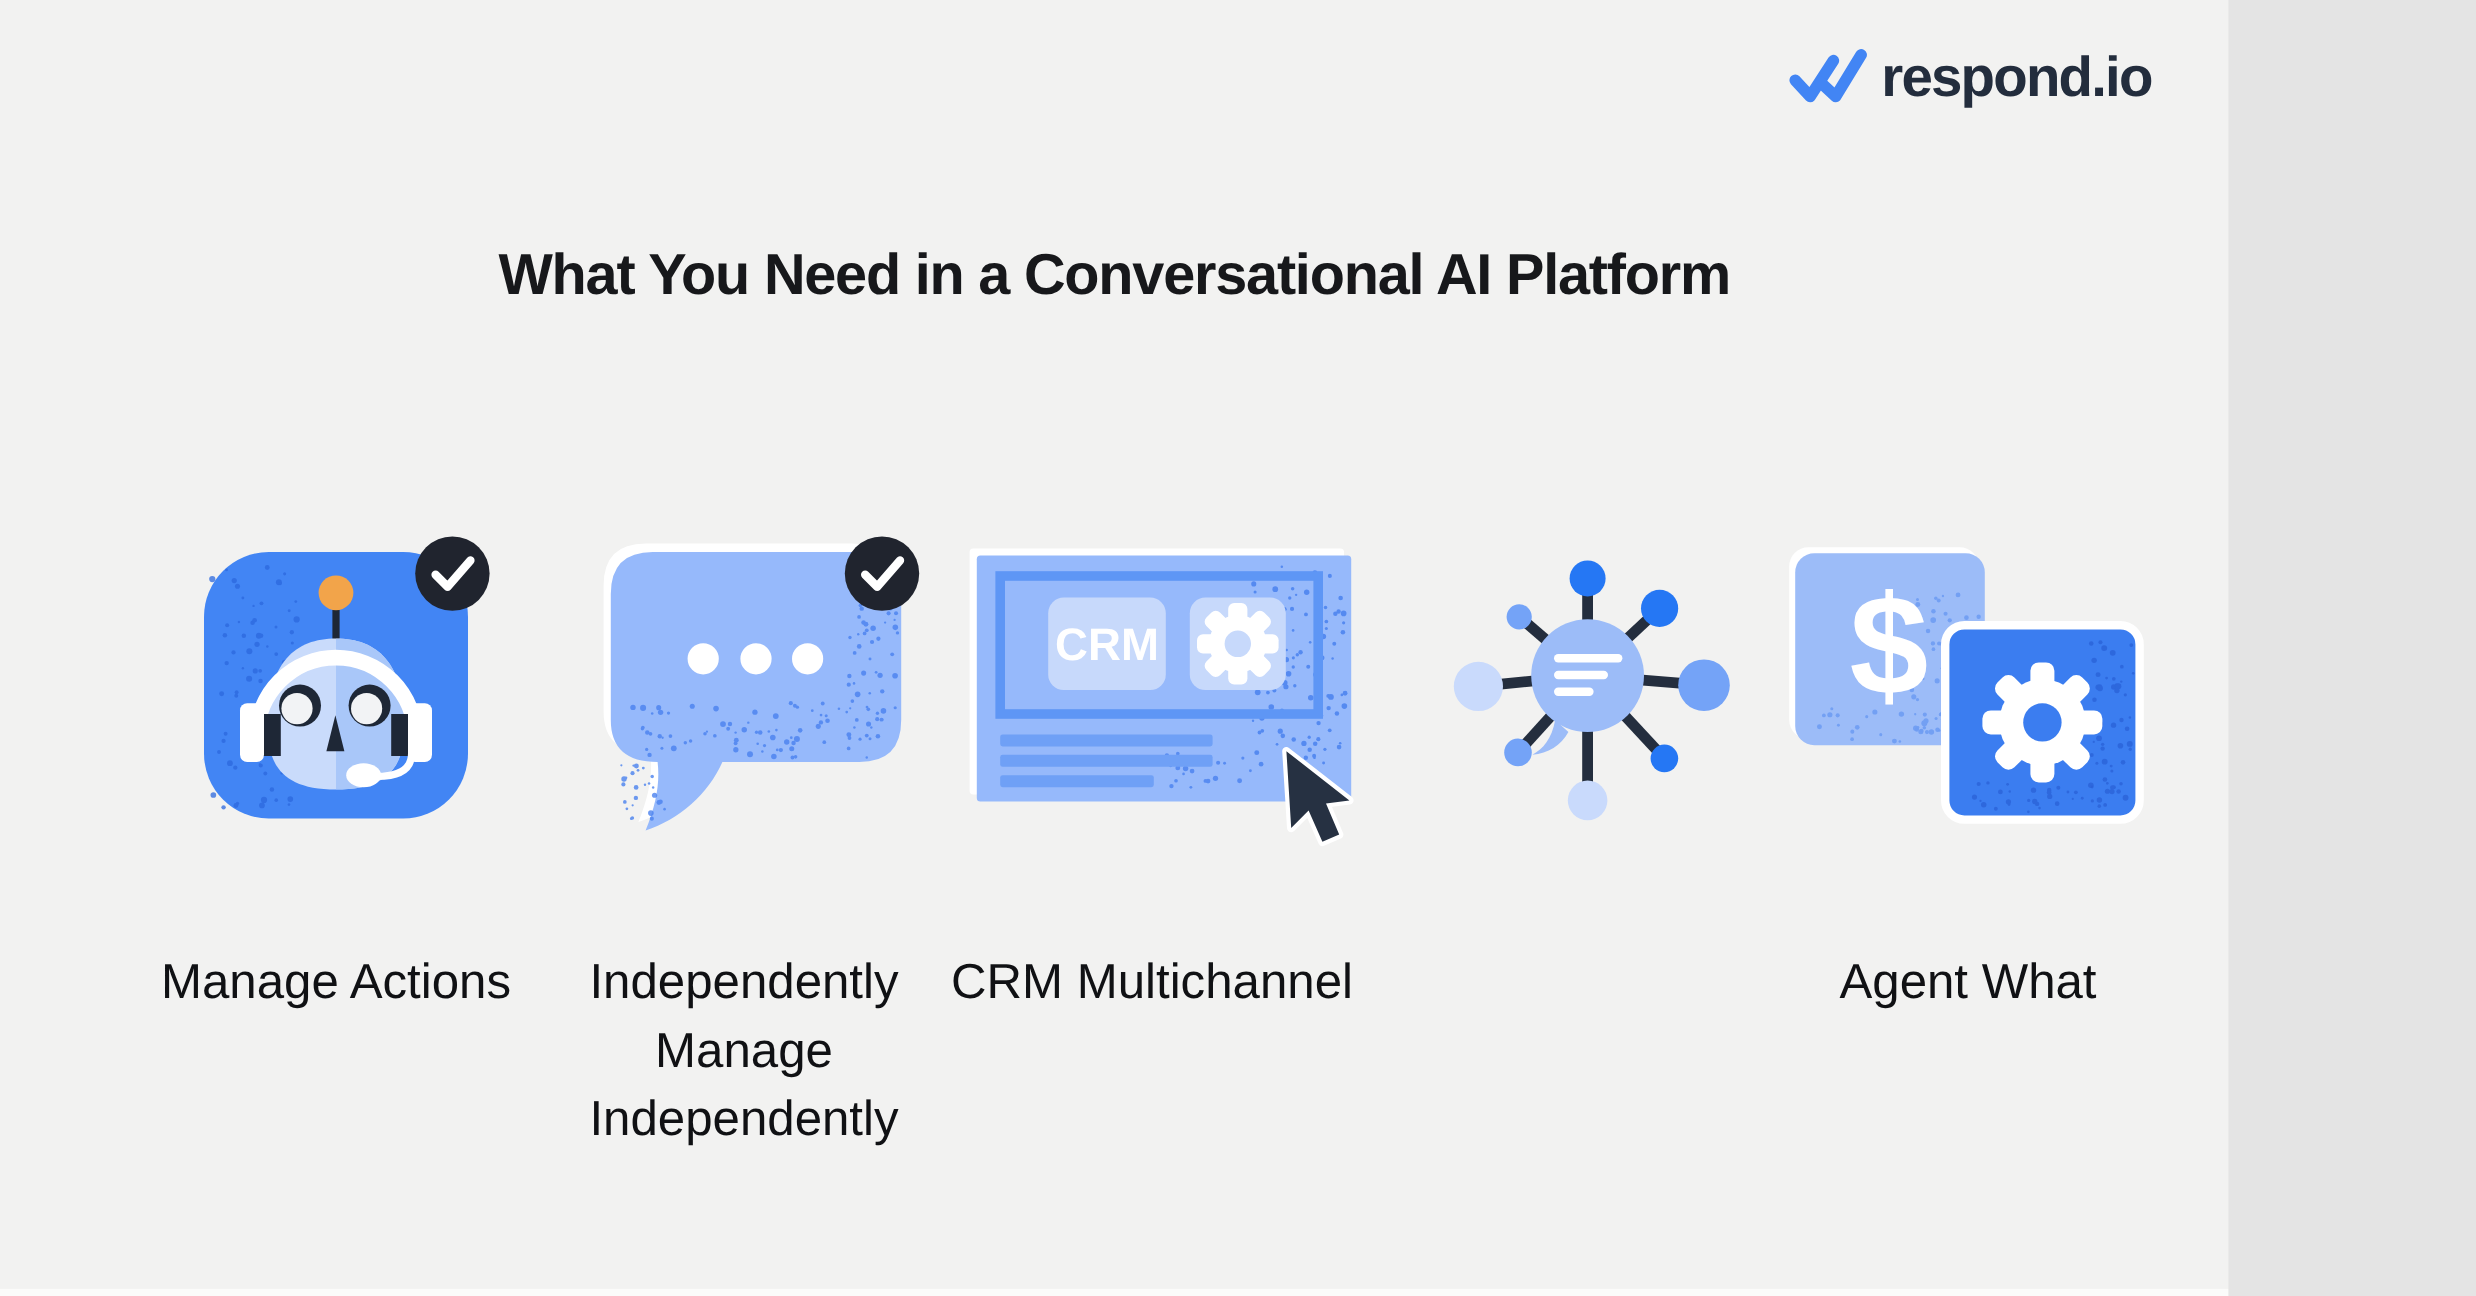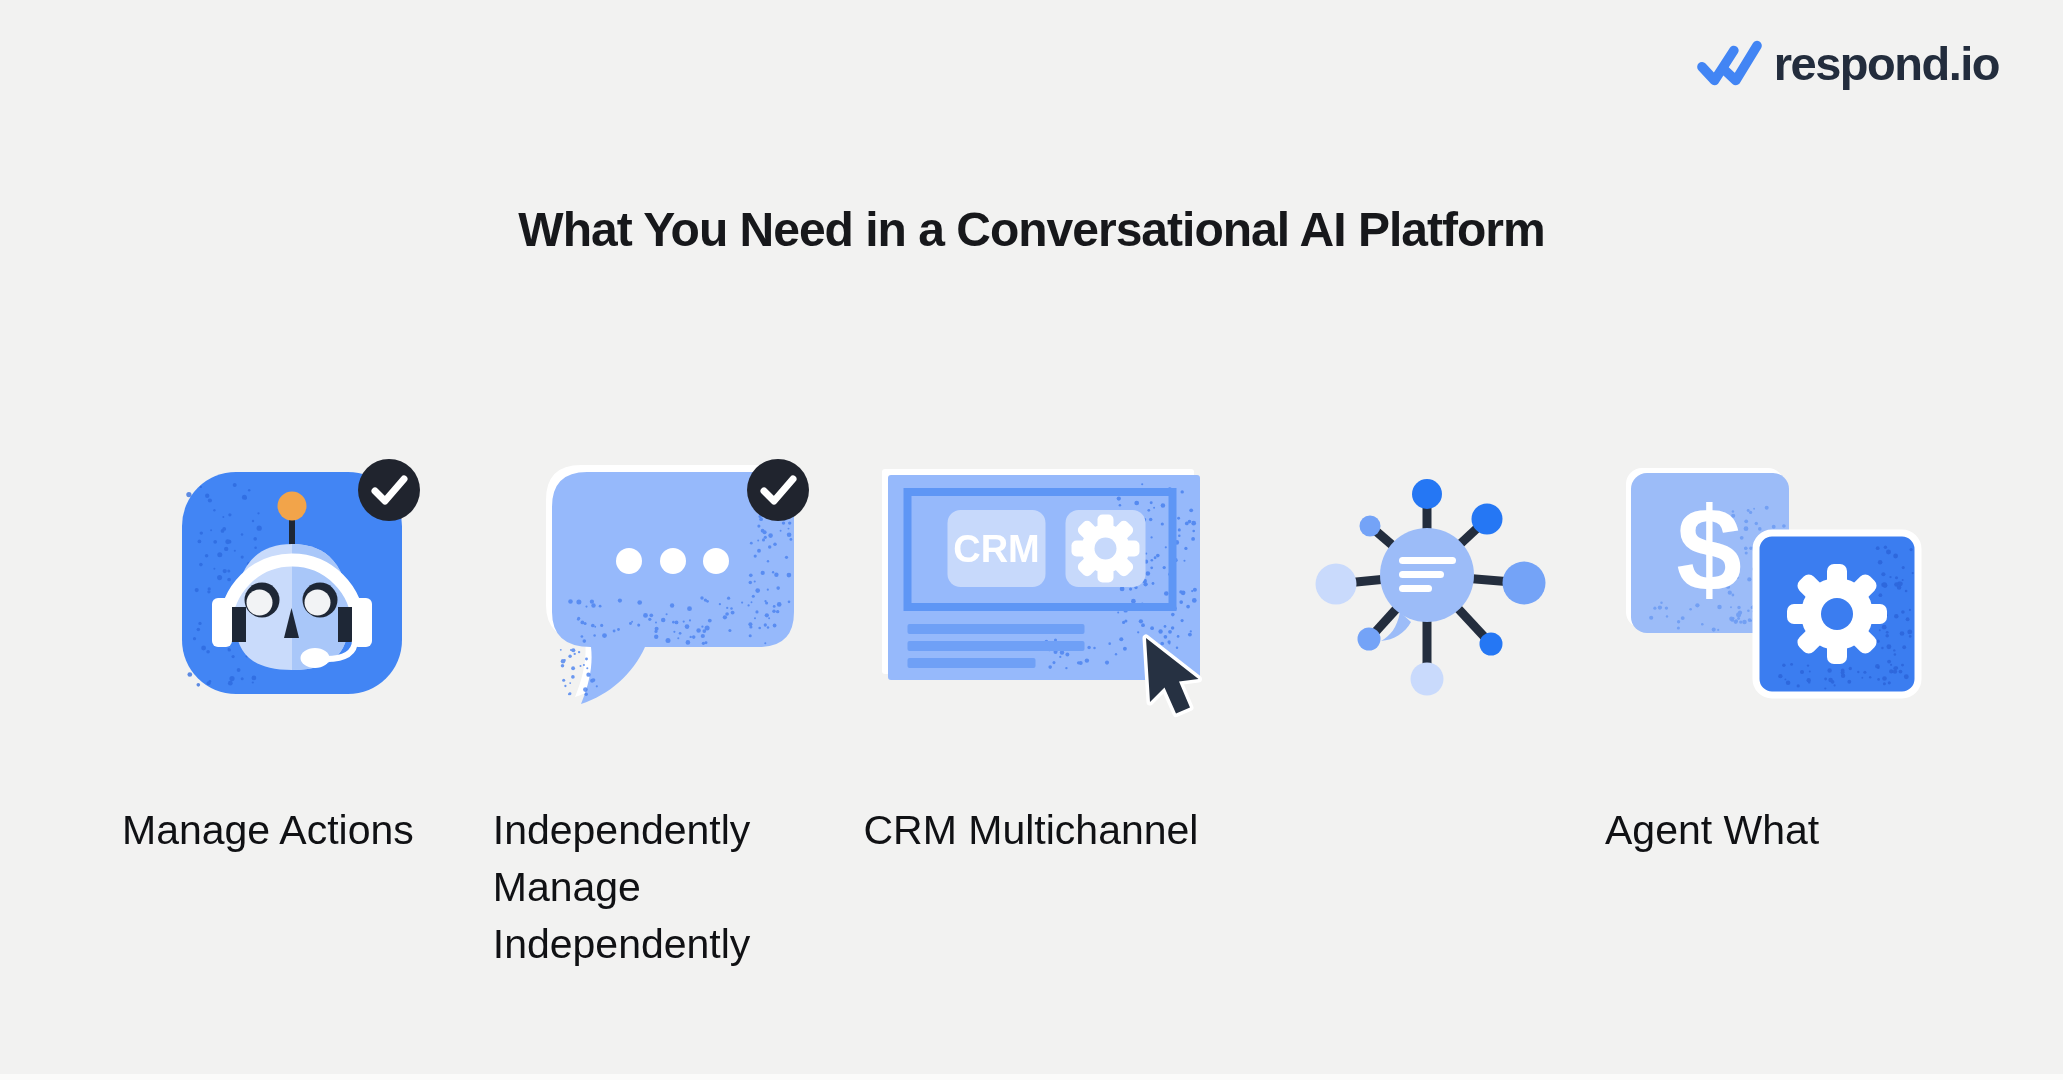--- a/index.html
+++ b/index.html
@@ -1,24 +1,24 @@
 <!DOCTYPE html>
 <html><head>
 <meta charset="utf-8">
 <style>
   html,body{margin:0;padding:0;background:#e4e4e4;}
-  .page{position:relative;width:2063px;height:1080px;background:#F2F2F1;overflow:hidden;
+  .page{position:relative;width:1857px;height:1080px;background:#F2F2F1;overflow:hidden;
         font-family:"Liberation Sans",sans-serif;}
   .brand{position:absolute;top:36px;right:64px;display:flex;align-items:center;gap:12px;}
   .brand-text{font-size:47px;font-weight:700;color:#232D3D;letter-spacing:-1.5px;}
   .title{position:absolute;top:198px;left:0;width:100%;margin:0;text-align:center;
          font-size:48px;line-height:64px;font-weight:600;color:#17181B;letter-spacing:-1px;}
   .features{position:absolute;top:440px;left:0;width:100%;box-sizing:border-box;
             padding:0 106px 0 110px;display:flex;justify-content:space-between;}
-  .feature{width:340px;margin:12px;text-align:left;}
+  .feature{width:340px;margin:0;text-align:center;}
   .feature svg{display:block;overflow:visible;}
   .feature figcaption{margin-top:70px;font-size:41px;line-height:57px;font-weight:500;color:#101114;}
   .bottom-strip{position:absolute;left:0;bottom:0;width:100%;height:6px;background:#FBFBFA;}
 </style>
 </head>
 <body>
 
 <div class="page">
 
   <div class="brand">

